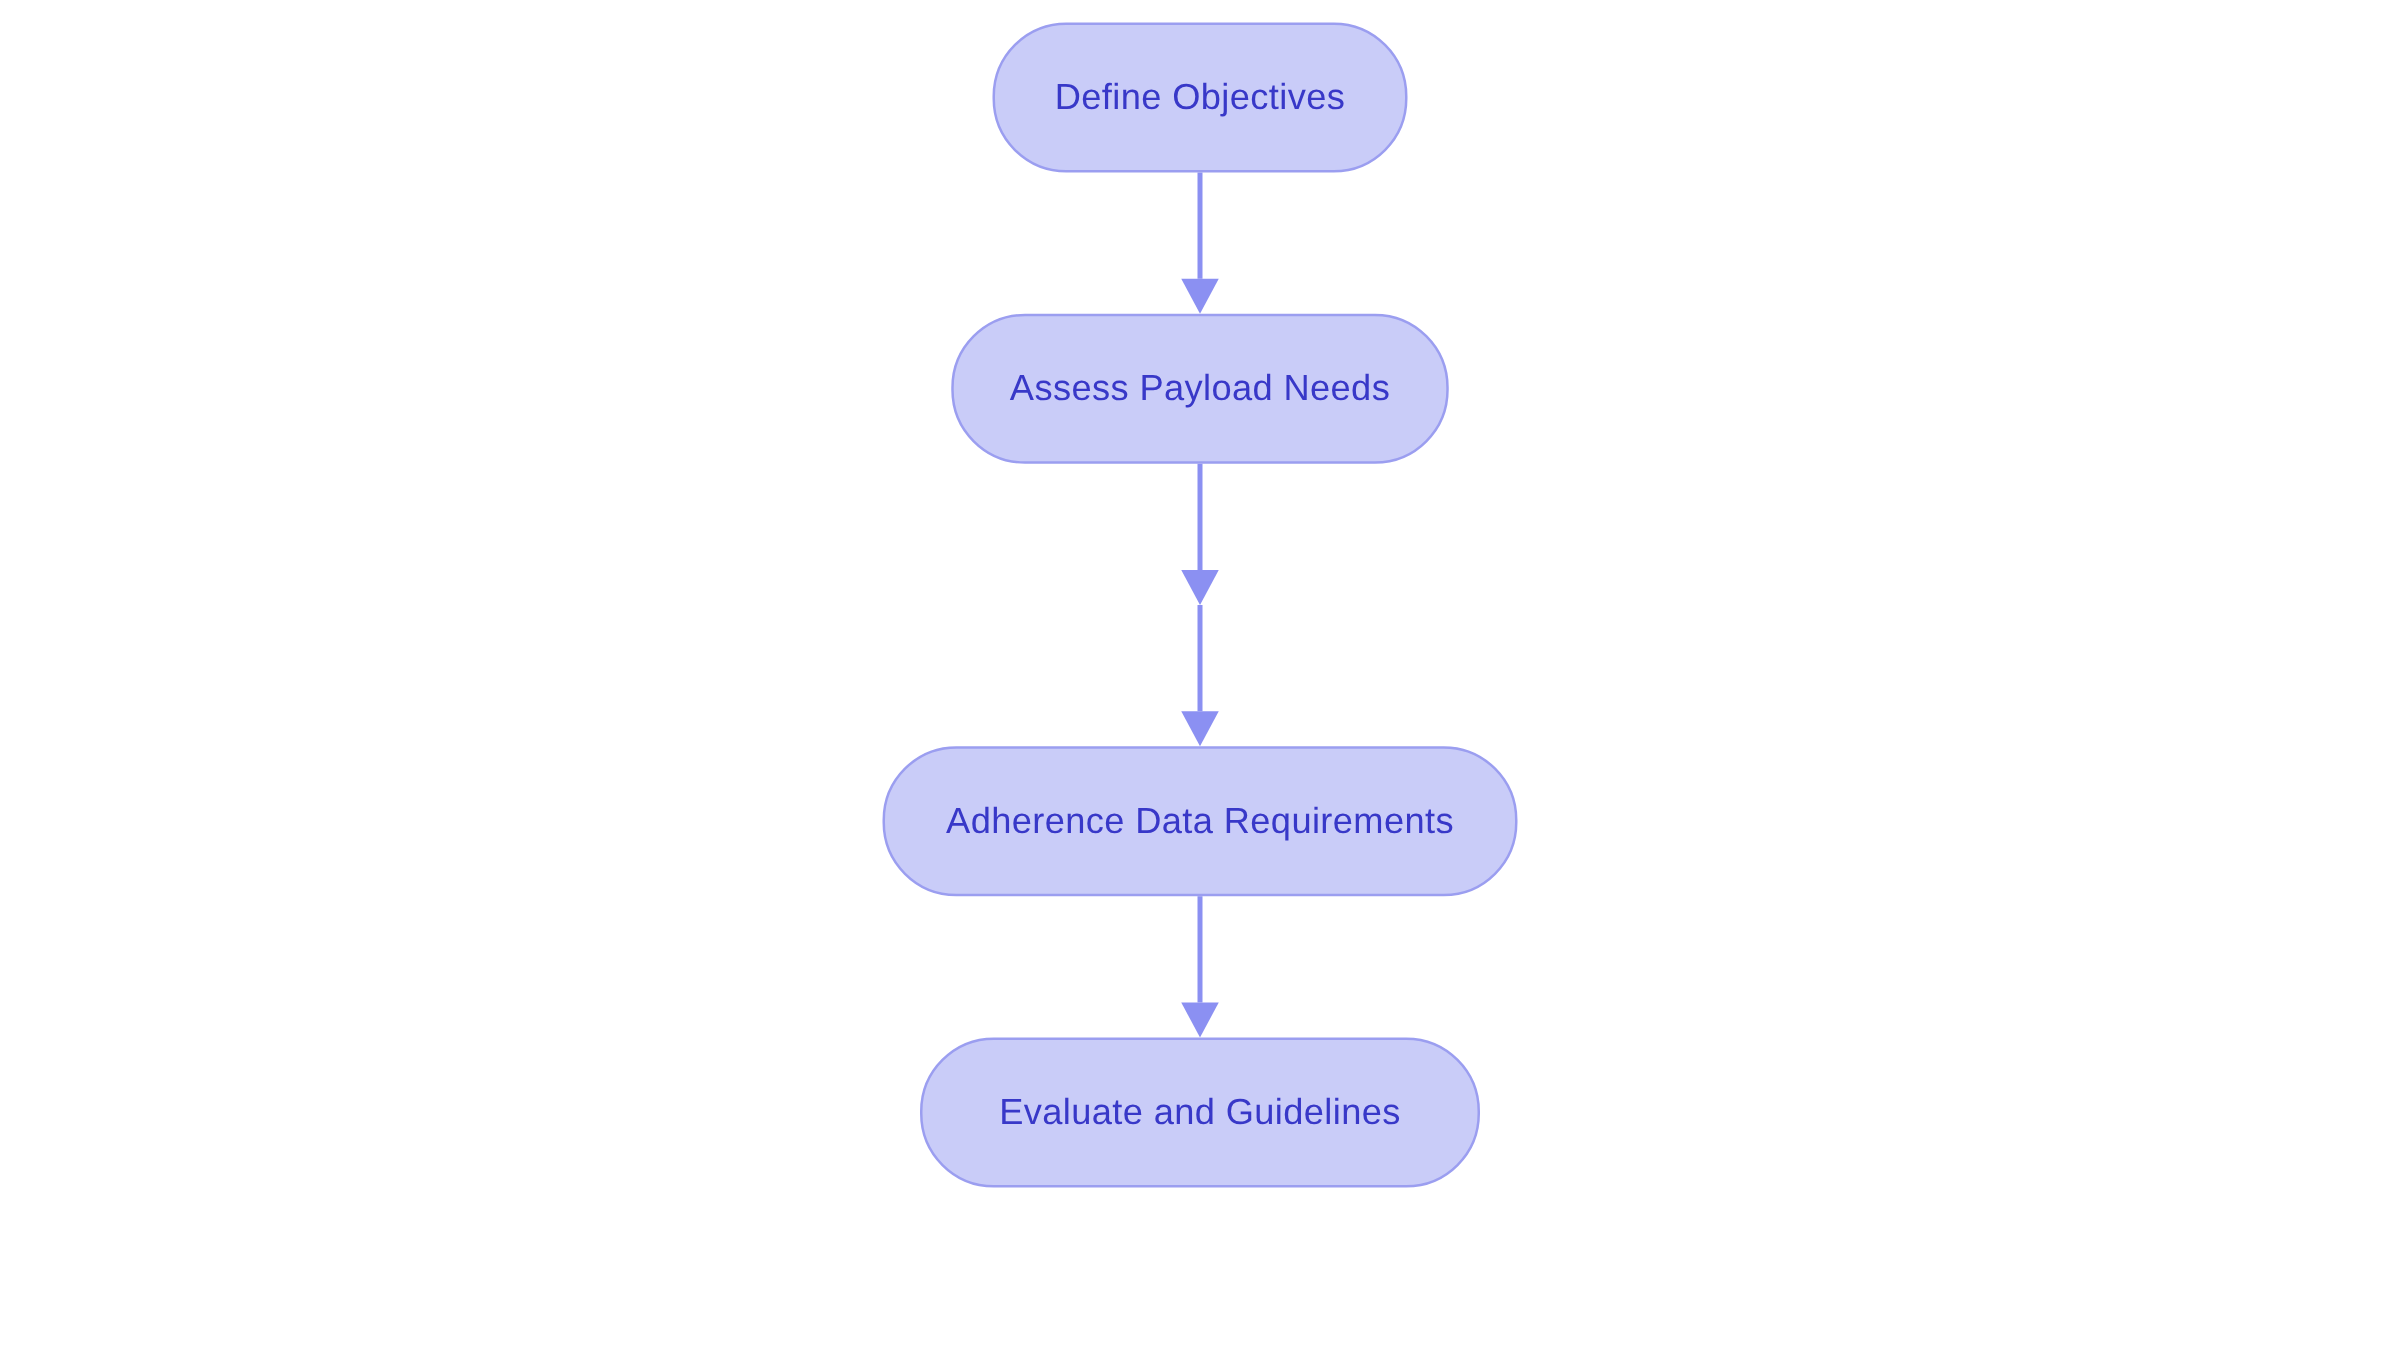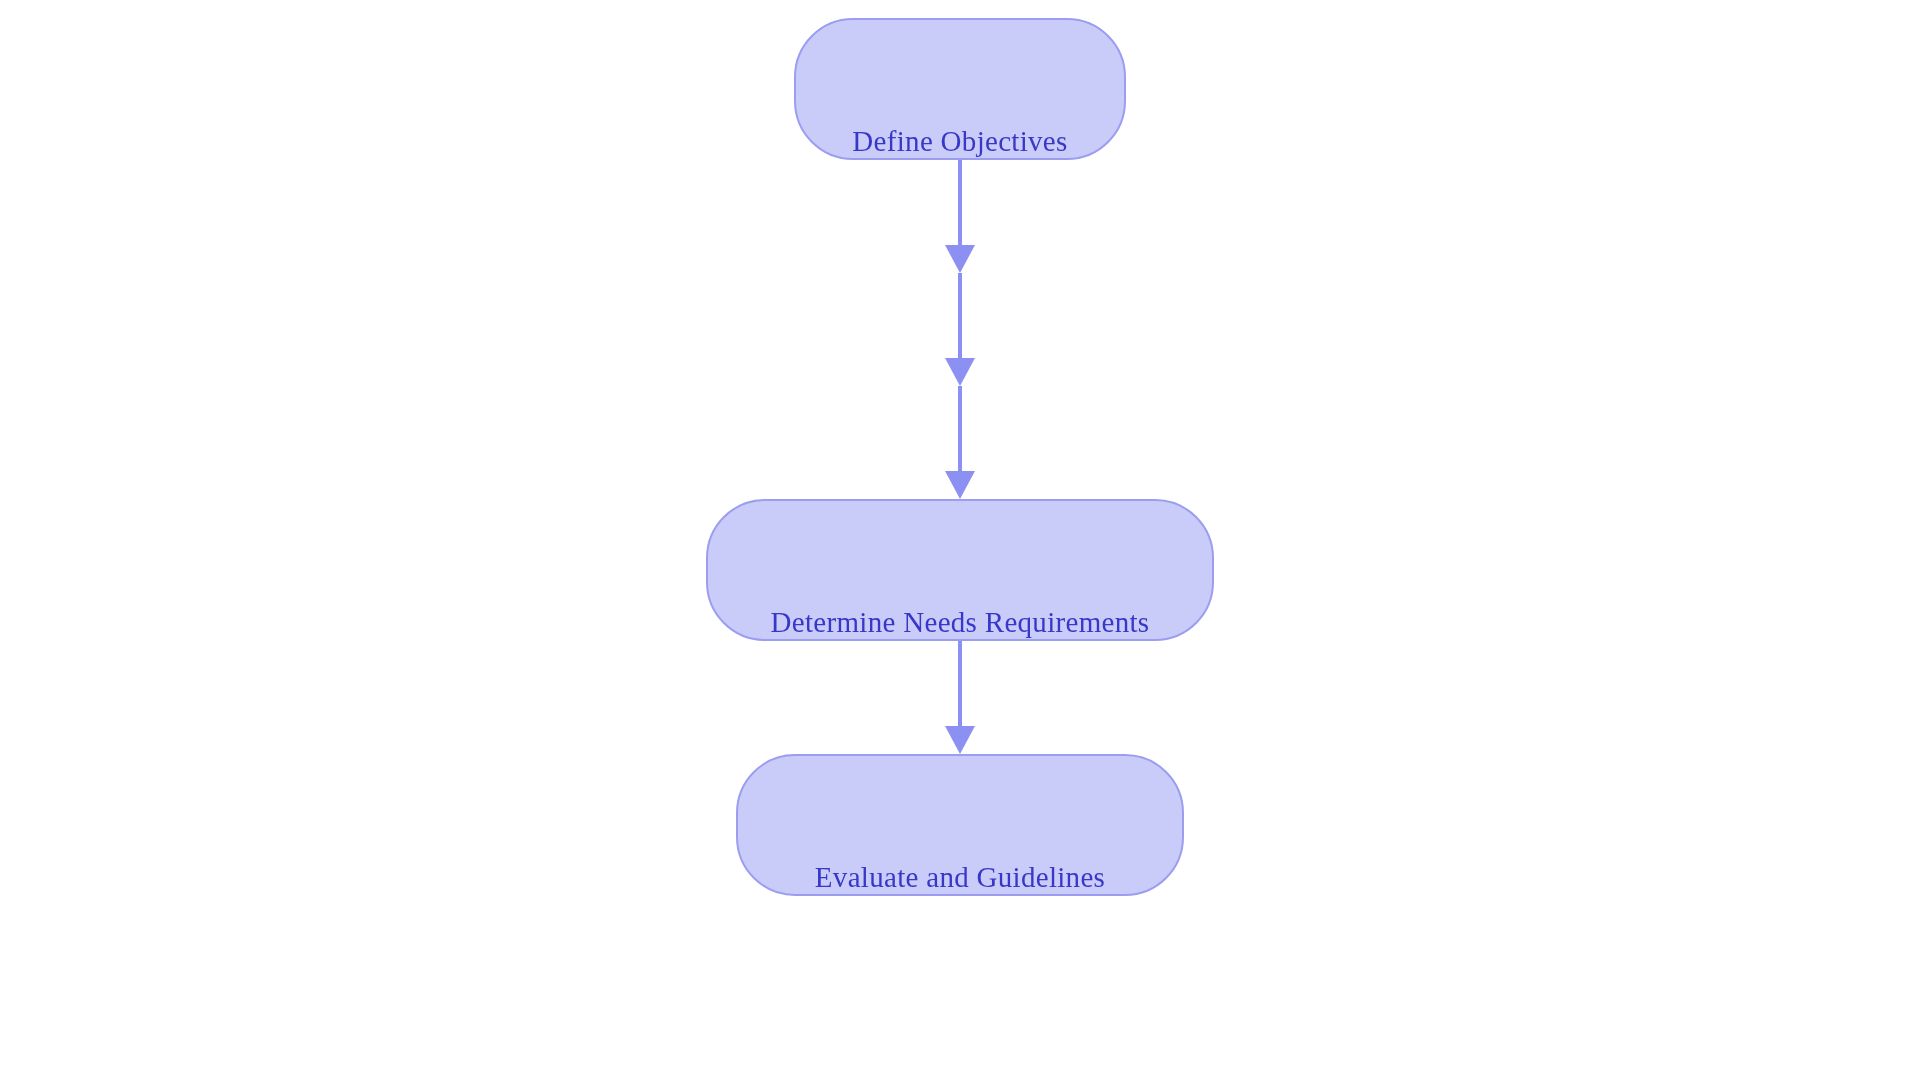--- a/index.html
+++ b/index.html
@@ -20,29 +20,28 @@
   .flowchart {
     position: relative;
     width: 1920px;
     height: 1083px;
     display: flex;
     flex-direction: column;
     align-items: center;
     padding-top: 18px;
   }
   .node {
-    height: 142px;
+    height: 120px;
     border-radius: 59px;
     background: var(--node-fill);
     border: 2px solid var(--node-border);
     display: flex;
-    align-items: flex-end;
+    align-items: center;
     justify-content: center;
     flex: 0 0 auto;
-    font-family: Liberation Serif, serif;
   }
   .node-label {
     color: var(--text-color);
     font-size: 29px;
     font-weight: 400;
     letter-spacing: 0.3px;
     white-space: nowrap;
   }
   .node-1 { width: 332px; }
   .node-2 { width: 398px; }
@@ -77,34 +76,37 @@
 
   <div class="node node-1">
     <span class="node-label">Define Objectives</span>
   </div>
 
   <div class="arrow">
     <div class="arrow-line"></div>
     <div class="arrow-head"></div>
   </div>
 
+  <div class="node node-2">
+    <span class="node-label">Assess Payload Needs</span>
+  </div>
 
   <div class="arrow">
     <div class="arrow-line"></div>
     <div class="arrow-head"></div>
   </div>
 
 
   <div class="arrow">
     <div class="arrow-line"></div>
     <div class="arrow-head"></div>
   </div>
 
   <div class="node node-4">
-    <span class="node-label">Determine Needs Requirements</span>
+    <span class="node-label">Adherence Data Requirements</span>
   </div>
 
   <div class="arrow">
     <div class="arrow-line"></div>
     <div class="arrow-head"></div>
   </div>
 
   <div class="node node-5">
     <span class="node-label">Evaluate and Guidelines</span>
   </div>

